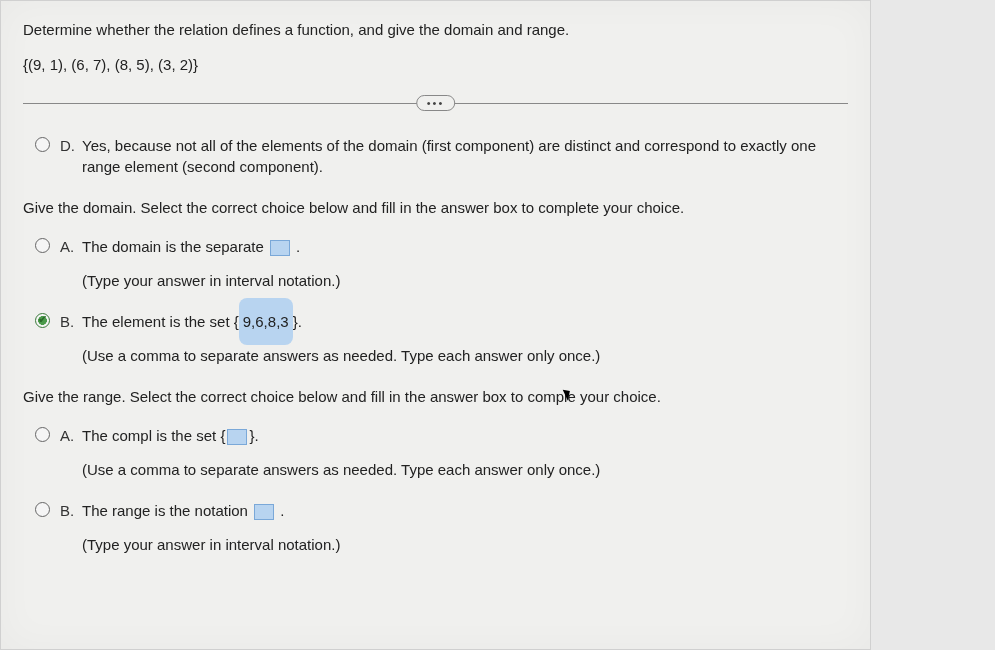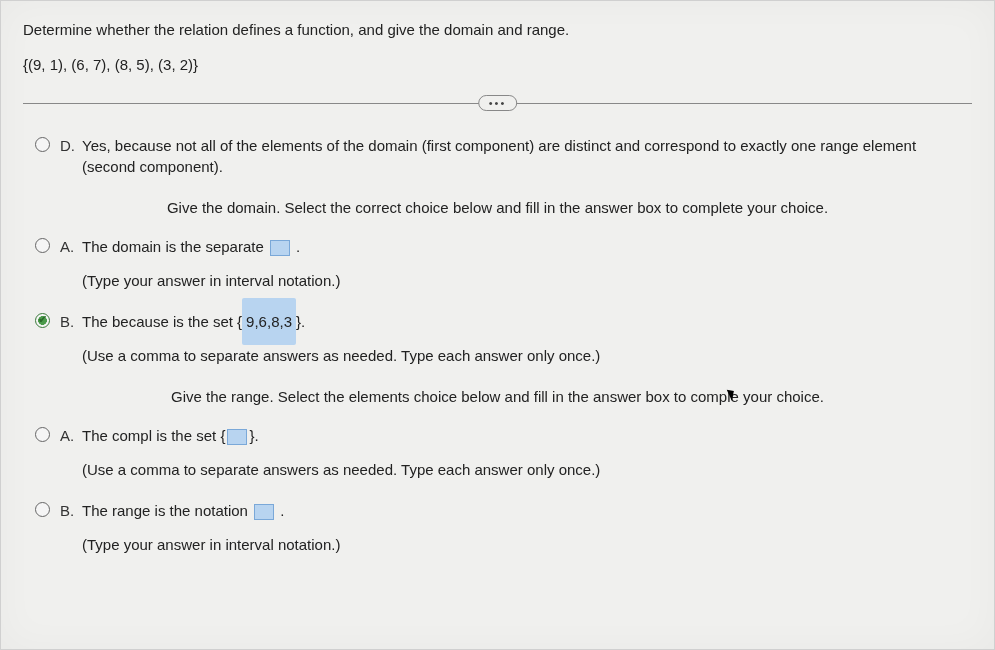--- a/index.html
+++ b/index.html
@@ -5,21 +5,21 @@
   * { box-sizing: border-box; margin: 0; padding: 0; }
   body {
     font-family: Arial, Helvetica, sans-serif;
     background: #e8e8e8;
     width: 995px;
     height: 650px;
     overflow: hidden;
   }
   .container {
     background: #f0f0ee;
-    width: 995px;
+    width: 871px;
     height: 650px;
     padding: 18px 22px;
     color: #222;
     font-size: 15px;
     line-height: 1.4;
     border: 1px solid #d0d0d0;
     box-shadow: inset 0 0 40px rgba(0,0,0,0.03);
   }
   .question-text { margin-bottom: 14px; }
   .relation { margin-bottom: 18px; }
@@ -74,33 +74,33 @@
     left:2px;
     top:-2px;
   }
   .letter {
     width: 22px;
     flex-shrink: 0;
     margin-left: 10px;
     color: #333;
   }
   .choice-body { flex: 1; }
-  .prompt { margin: 6px 0 18px 0; text-align: center; }
+  .prompt { margin: 6px 0 18px 0; }
   .blank-box {
     display: inline-block;
     width: 20px; height: 16px;
     background: #b8d4f0;
     border: 1px solid #7aa8d8;
     vertical-align: middle;
     margin: 0 2px;
   }
   .filled-answer {
     background: #b8d4f0;
     padding: 15px 4px;
-    border-radius: 2px;
+    border-radius: 8px;
   }
   .sub-note { display:block; margin-top:13px; }
   .cursor-arrow {
     position: relative;
     display: inline-block;
     width: 0;
   }
   .cursor-arrow::after {
     content: "";
     position: absolute;
@@ -139,27 +139,27 @@
     <div class="choice-body">
       <span>The domain is the separate </span><span class="blank-box"></span><span> .</span>
       <span class="sub-note">(Type your answer in interval notation.)</span>
     </div>
   </div>
 
   <div class="choice-row">
     <div class="radio selected"></div>
     <div class="letter">B.</div>
     <div class="choice-body">
-      <span>The because is the set </span><span>{</span><span class="filled-answer">9,6,8,3</span><span>}</span><span>.</span>
+      <span>The element is the set </span><span>{</span><span class="filled-answer">9,6,8,3</span><span>}</span><span>.</span>
       <span class="sub-note">(Use a comma to separate answers as needed. Type each answer only once.)</span>
     </div>
   </div>
 
   <div class="prompt">
-    <span>Give the range. Select the elements choice below and fill in the answer box to compl</span><span class="cursor-arrow"></span><span>e your choice.</span>
+    <span>Give the range. Select the correct choice below and fill in the answer box to compl</span><span class="cursor-arrow"></span><span>e your choice.</span>
   </div>
 
   <div class="choice-row">
     <div class="radio"></div>
     <div class="letter">A.</div>
     <div class="choice-body">
       <span>The compl is the set </span><span>{</span><span class="blank-box"></span><span>}</span><span>.</span>
       <span class="sub-note">(Use a comma to separate answers as needed. Type each answer only once.)</span>
     </div>
   </div>

